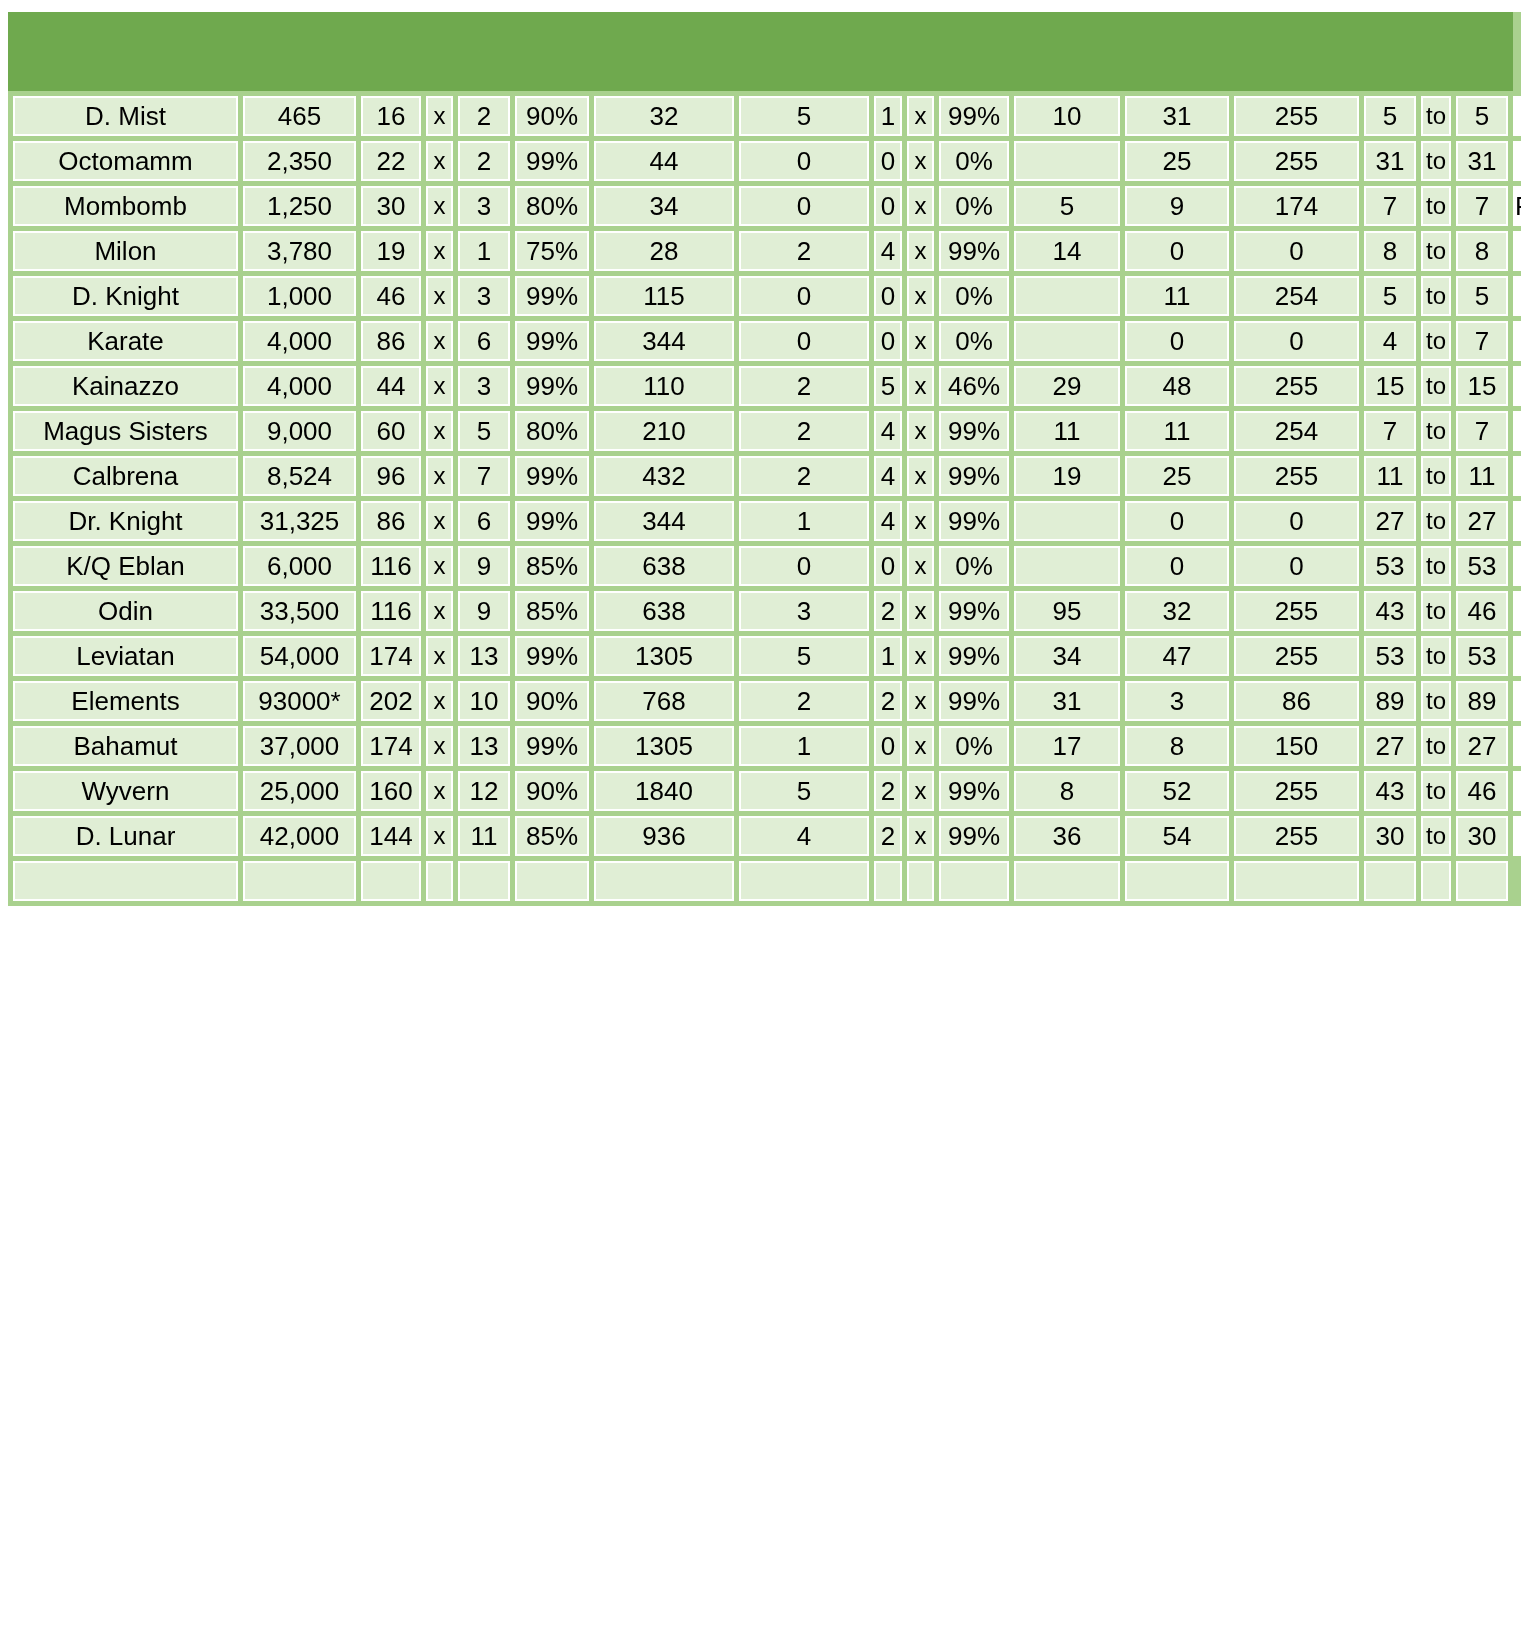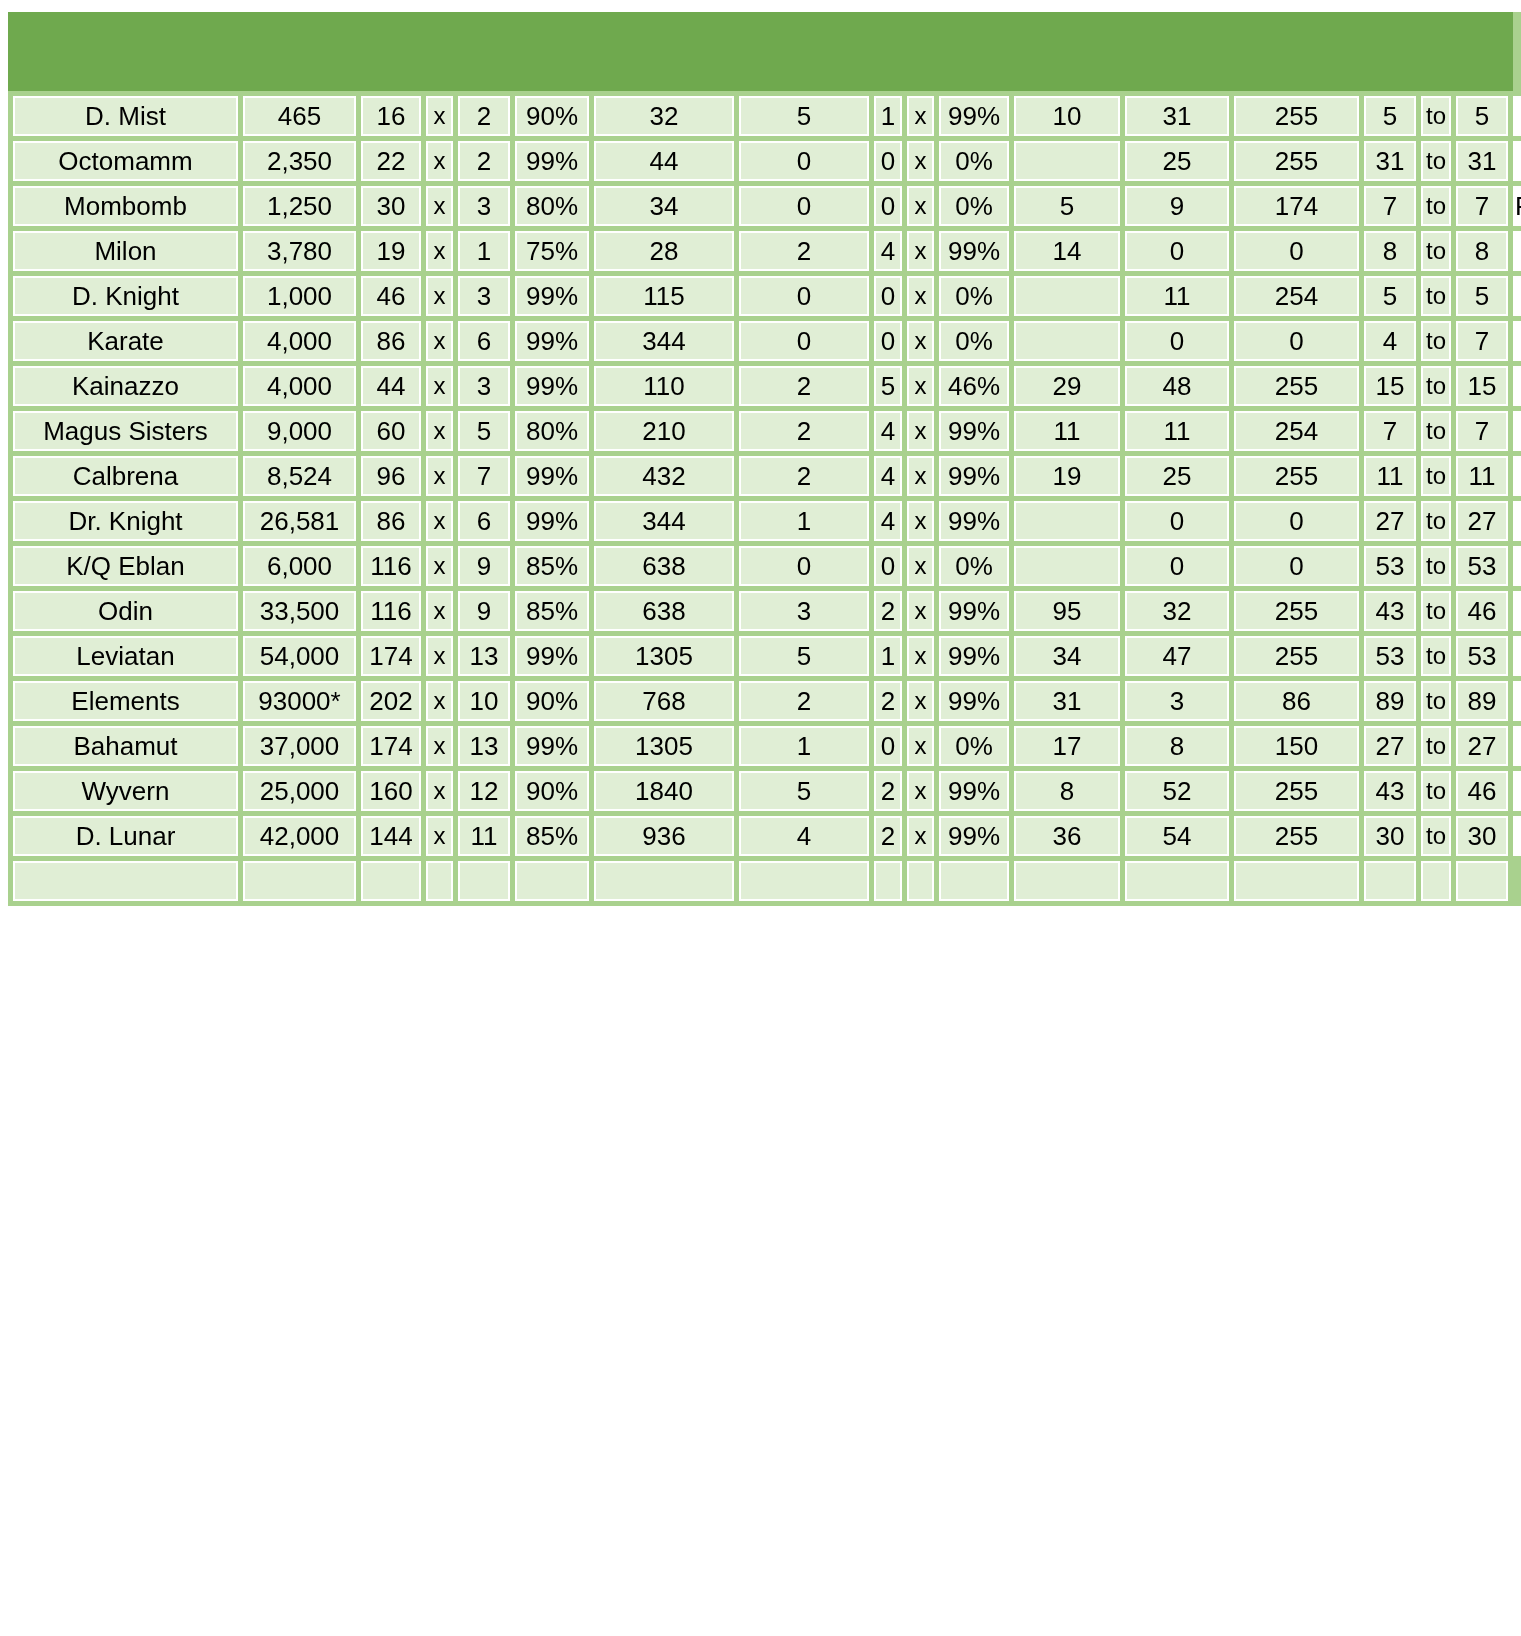--- a/index.html
+++ b/index.html
@@ -220,21 +220,21 @@
     <div class="c band sym">x</div>
     <div class="c band">99%</div>
     <div class="c band">19</div>
     <div class="c band">25</div>
     <div class="c band">255</div>
     <div class="c band">11</div>
     <div class="c band sym">to</div>
     <div class="c band">11</div>
     <div class="c plain">Golbez</div>
     <div class="c band">Dr. Knight</div>
-    <div class="c band">26,581</div>
+    <div class="c band">31,325</div>
     <div class="c band">86</div>
     <div class="c band sym">x</div>
     <div class="c band">6</div>
     <div class="c band">99%</div>
     <div class="c band">344</div>
     <div class="c band">1</div>
     <div class="c band">4</div>
     <div class="c band sym">x</div>
     <div class="c band">99%</div>
     <div class="c band"></div>

